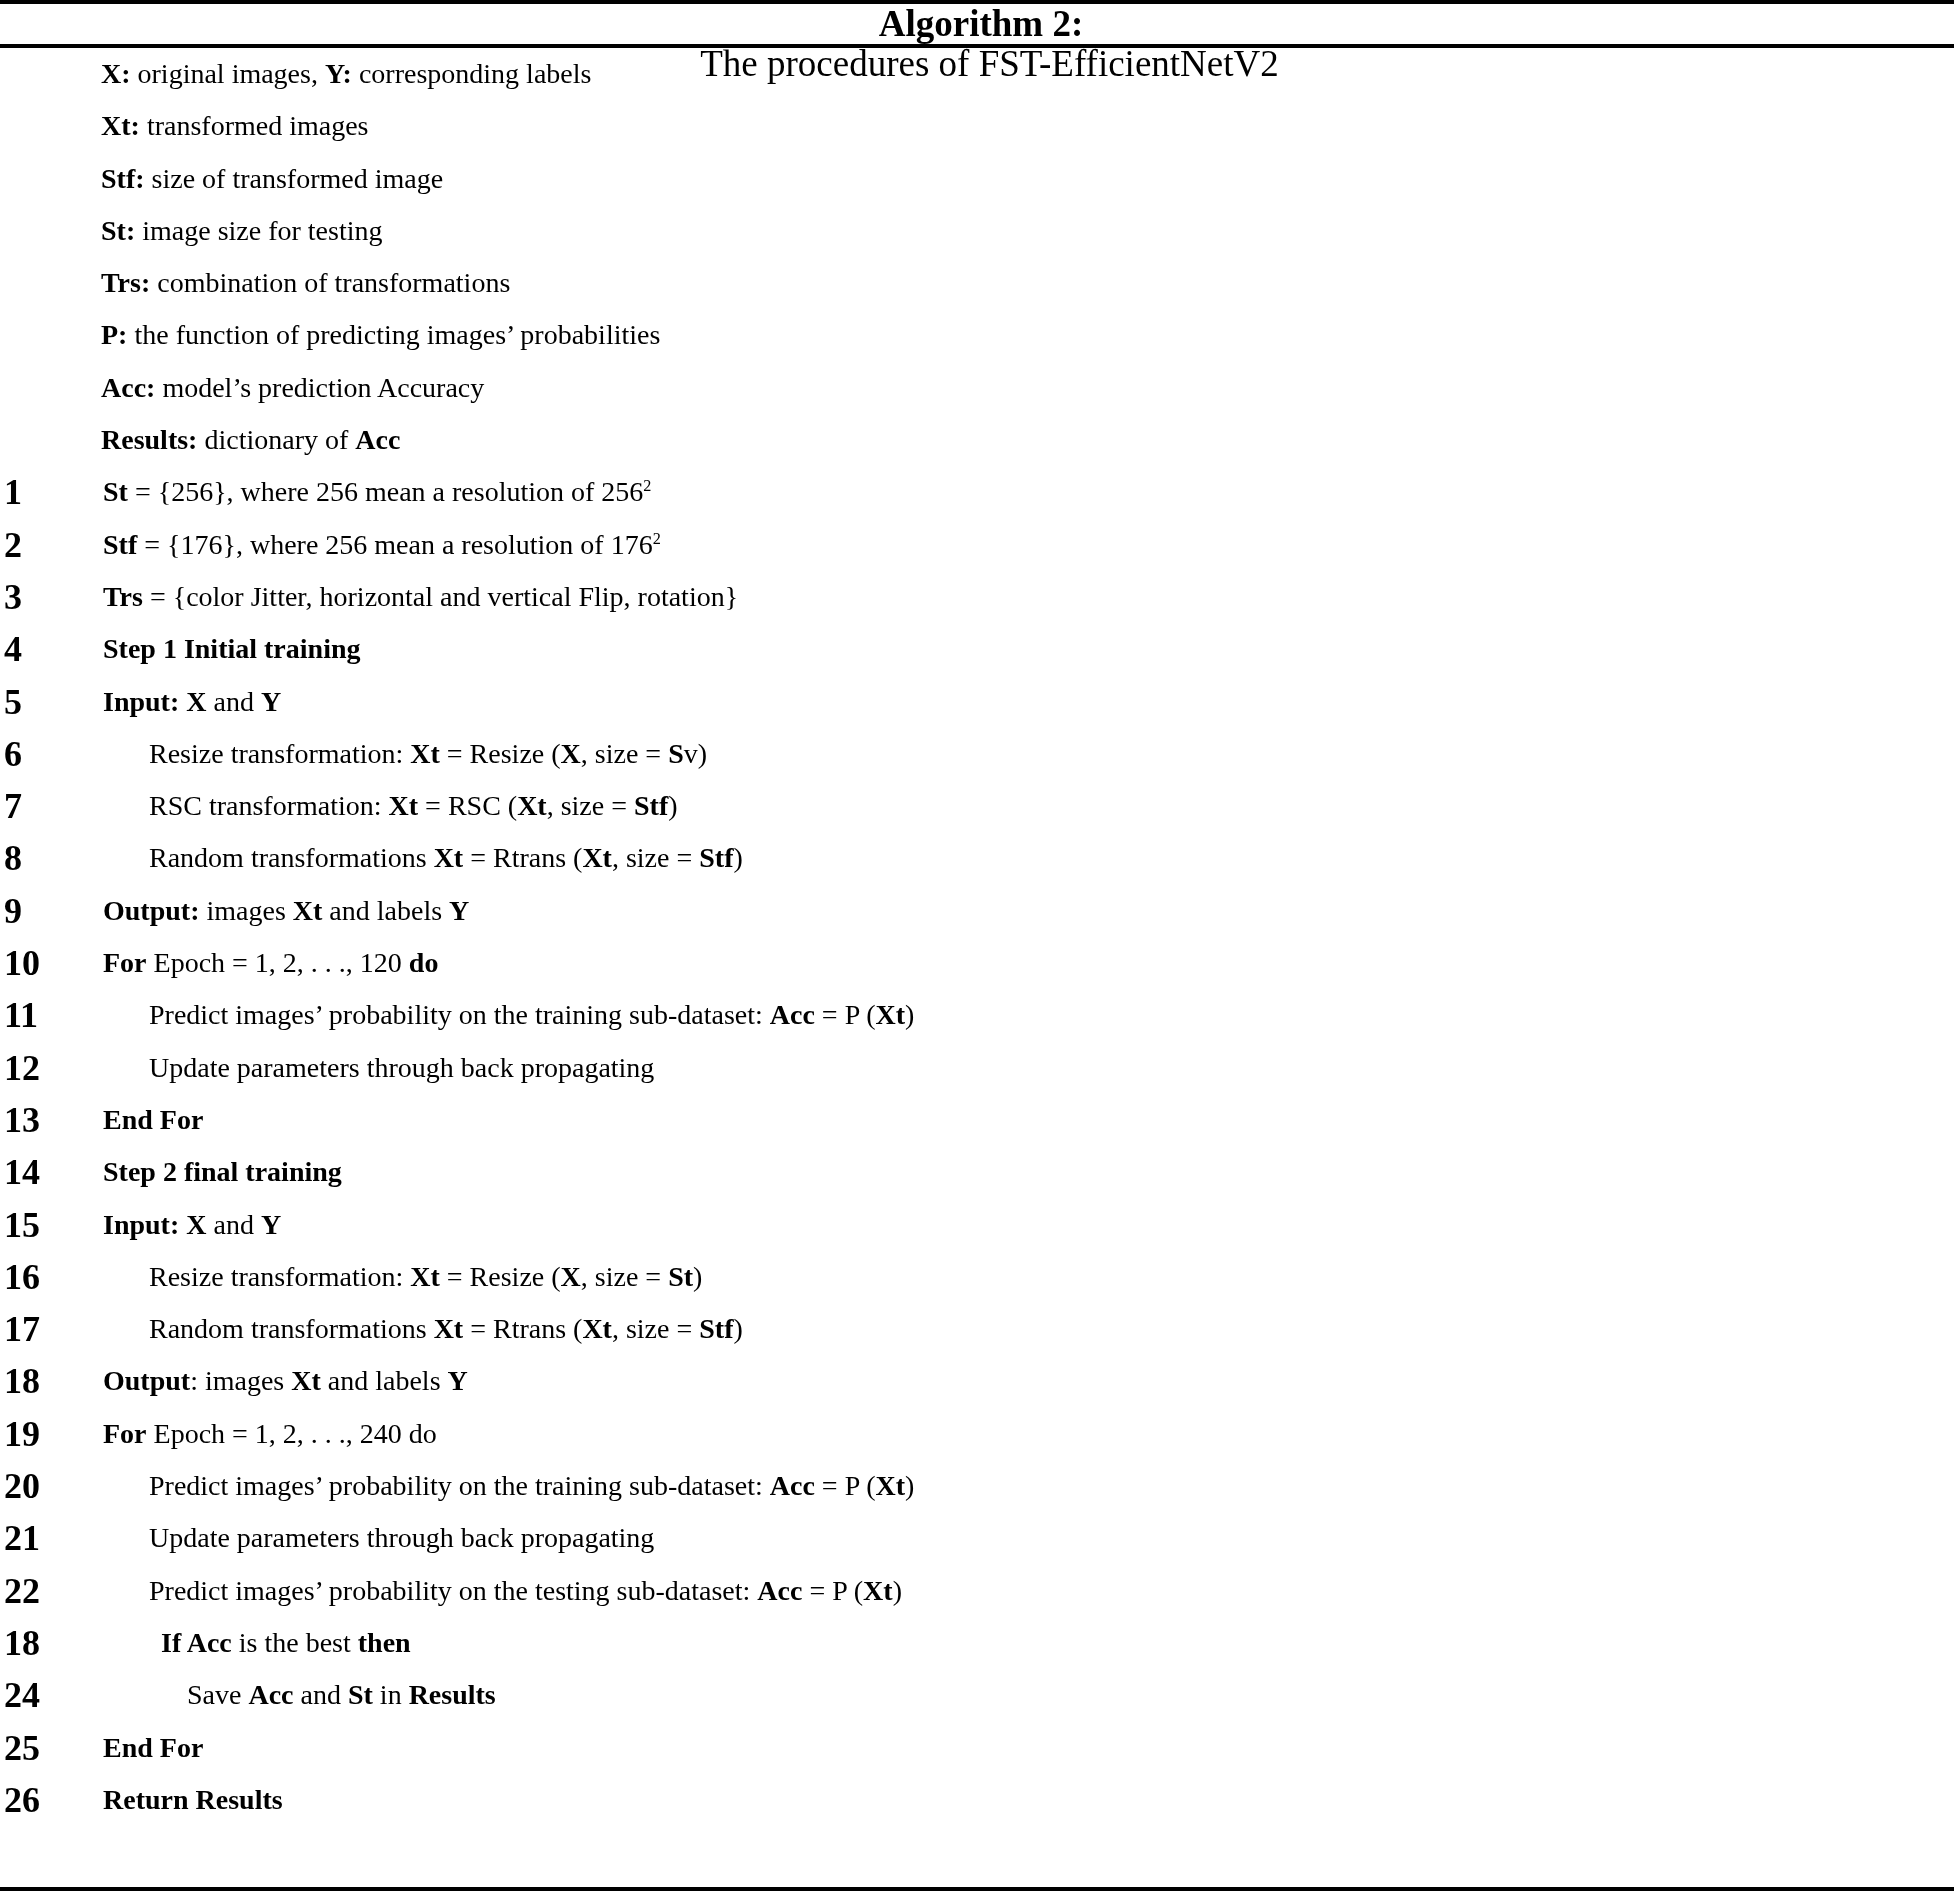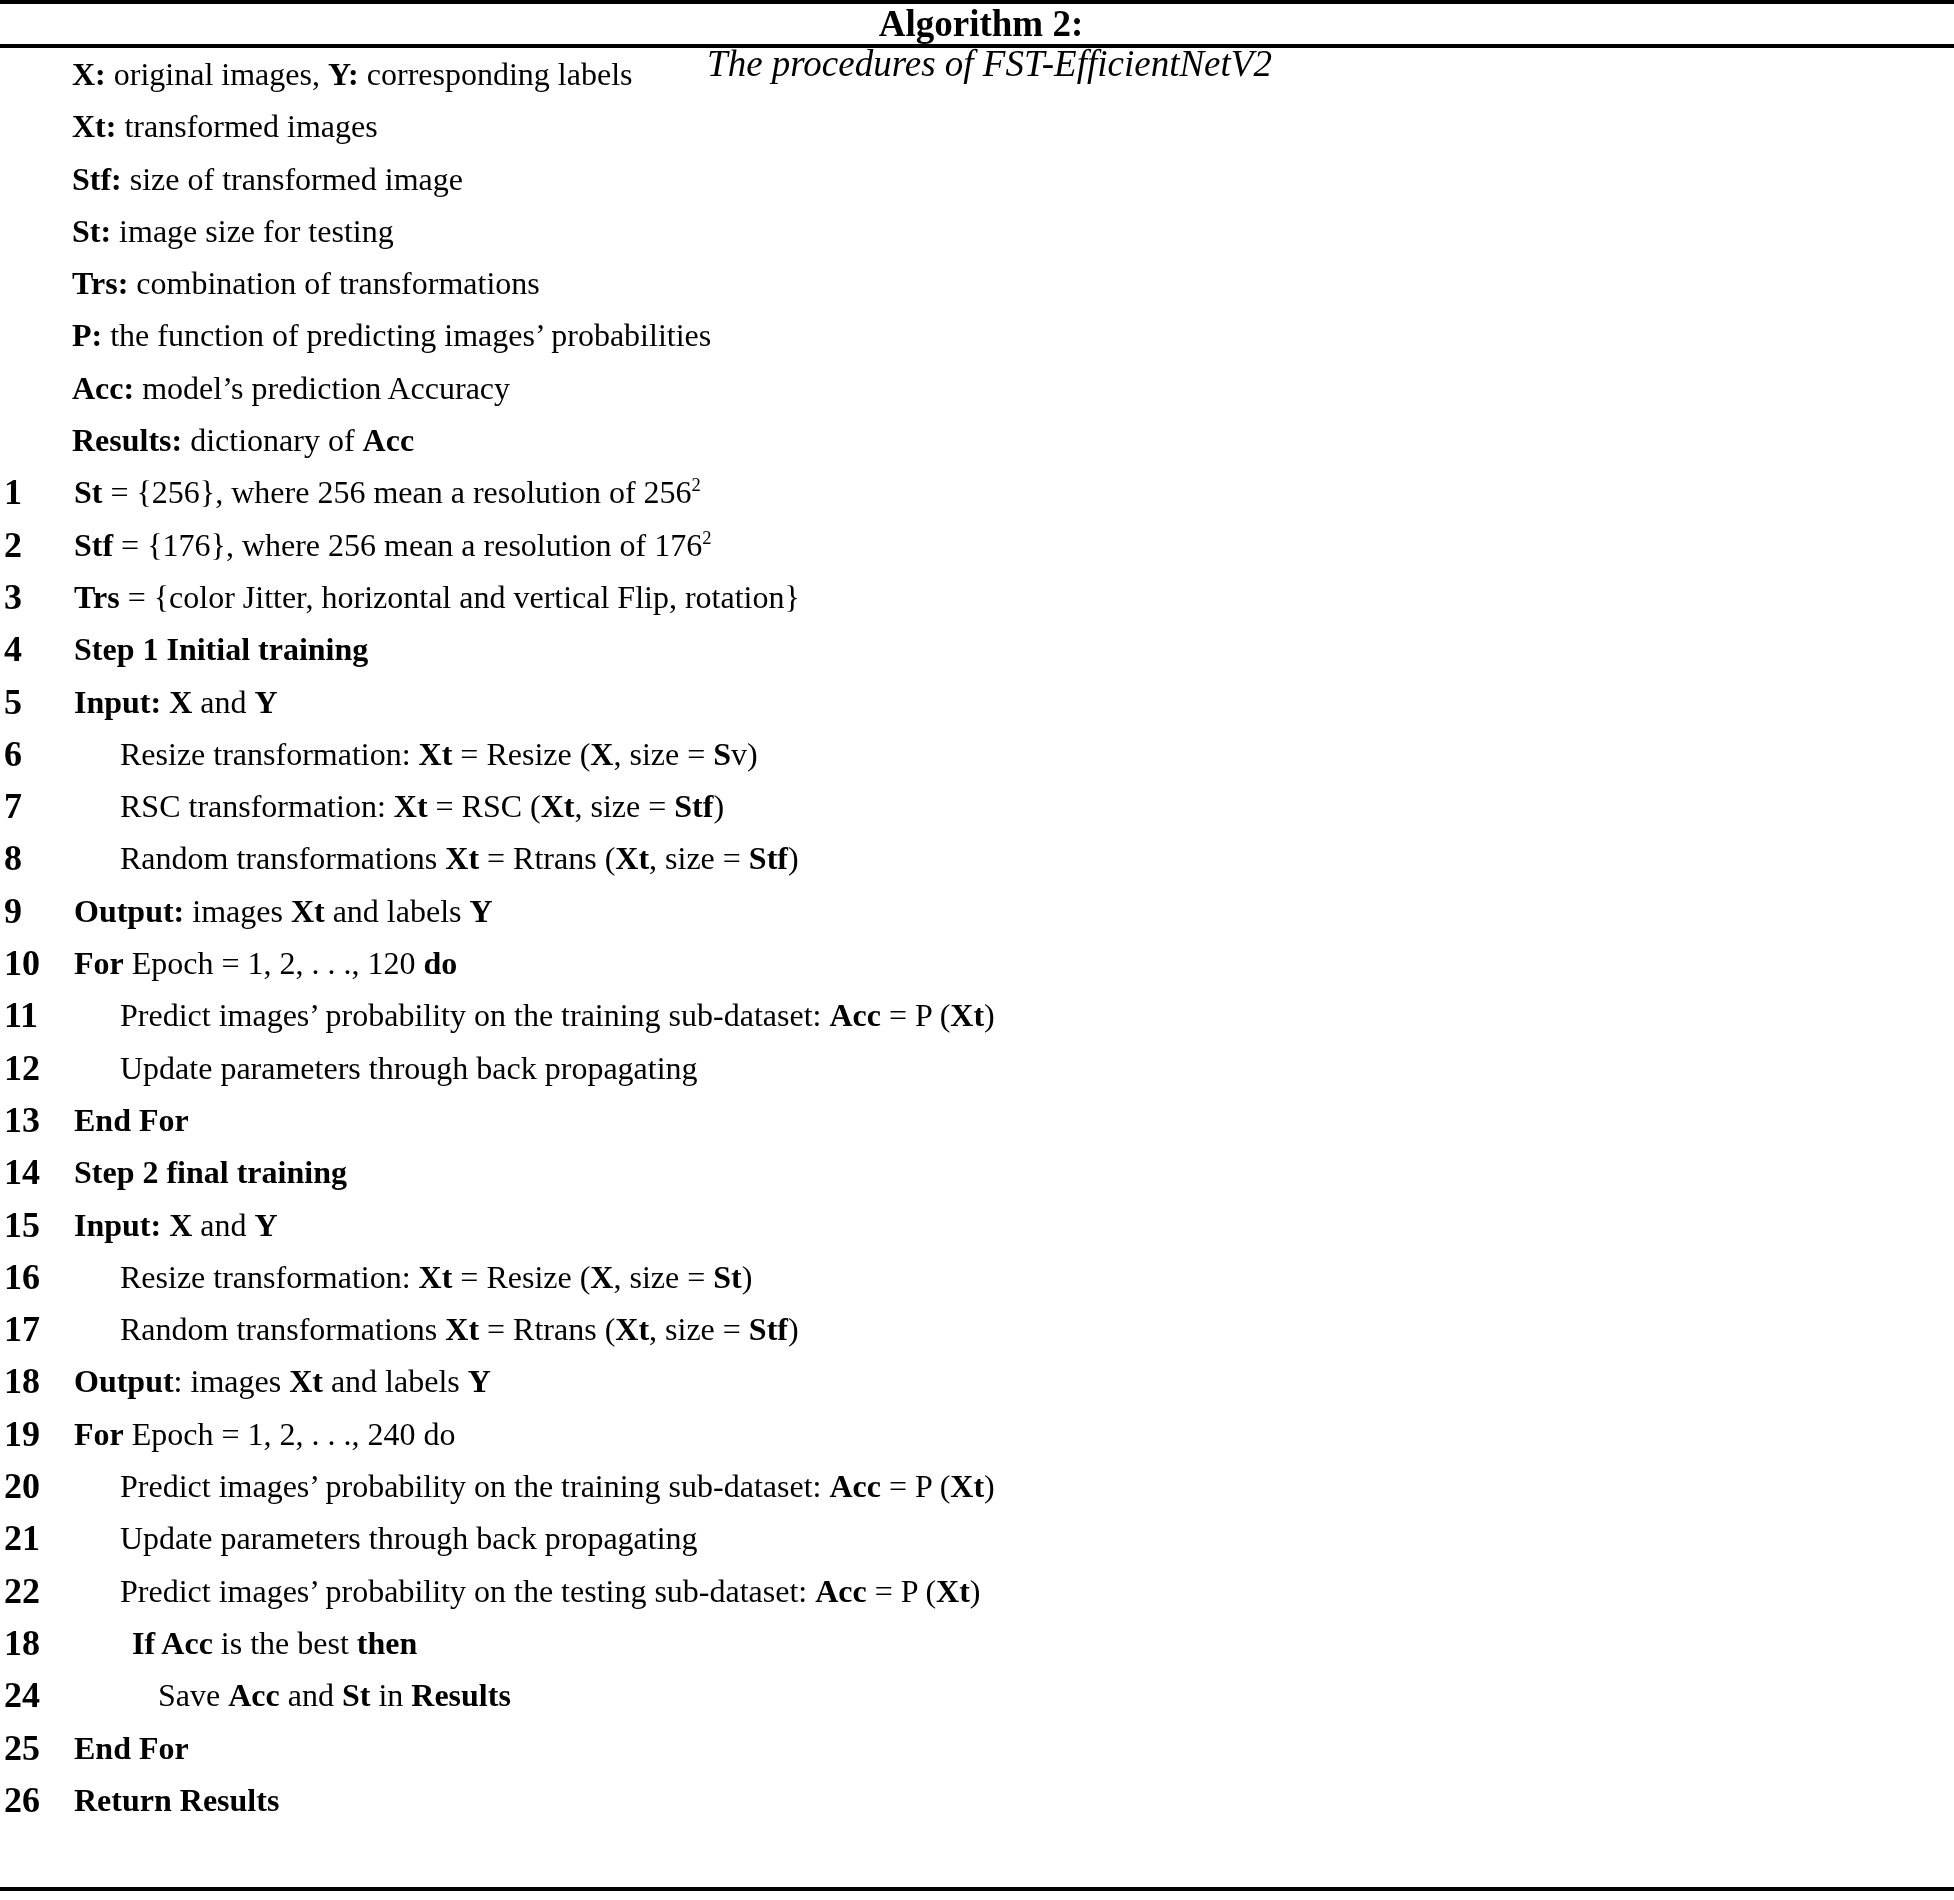--- a/index.html
+++ b/index.html
@@ -49,21 +49,20 @@
   .caption-label {
     font-weight: bold;
     font-size: 37px;
     line-height: 40px;
   }
   .caption-text {
     font-weight: normal;
     font-size: 37px;
     line-height: 40px;
     margin-left: 17px;
-    font-style: italic;
   }
 
   
   .algo-body {
     position: absolute;
     top: 48px;
     left: 0;
     width: 1954px;
   }
 
@@ -83,21 +82,22 @@
     text-align: left;
     font-weight: bold;
     font-size: 36px;
     line-height: 52.3px;
   }
 
   .line-text {
     position: absolute;
     top: 0;
     line-height: 52.3px;
-    font-size: 32px;
+    font-size: 28px;
+    margin-left: 29px;
   }
 
   
   .ind-0 { left: 72px; }   
   .ind-1 { left: 74px; }   
   .ind-2 { left: 120px; }  
   .ind-3 { left: 132px; }  
   .ind-4 { left: 158px; }  
 
   b { font-weight: bold; }

